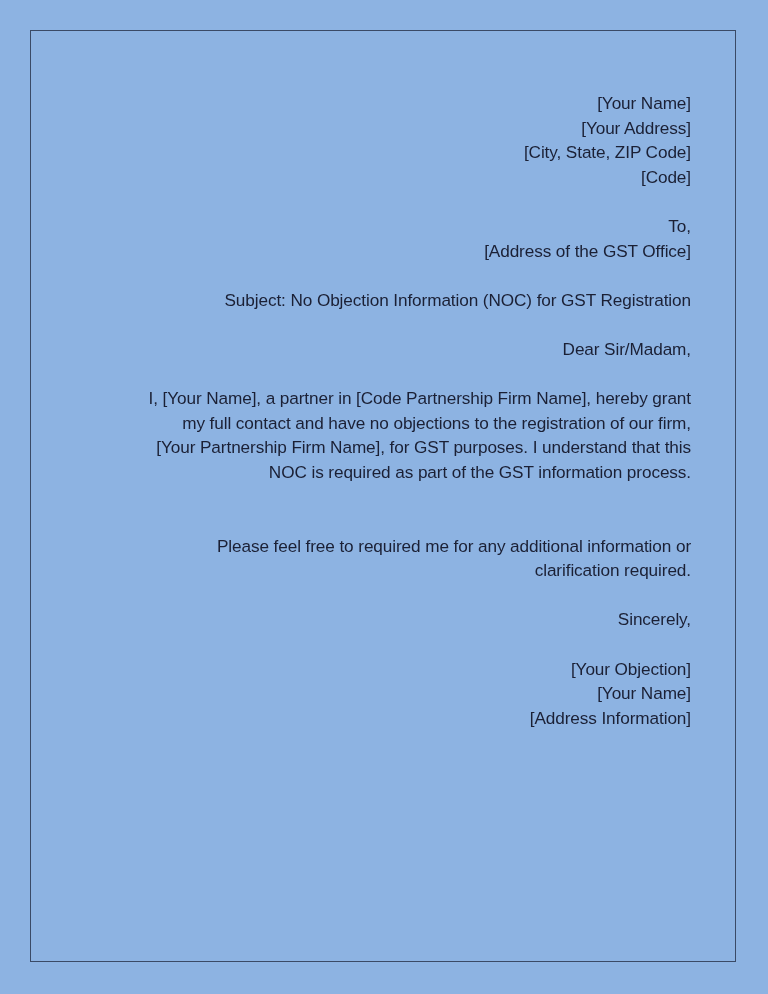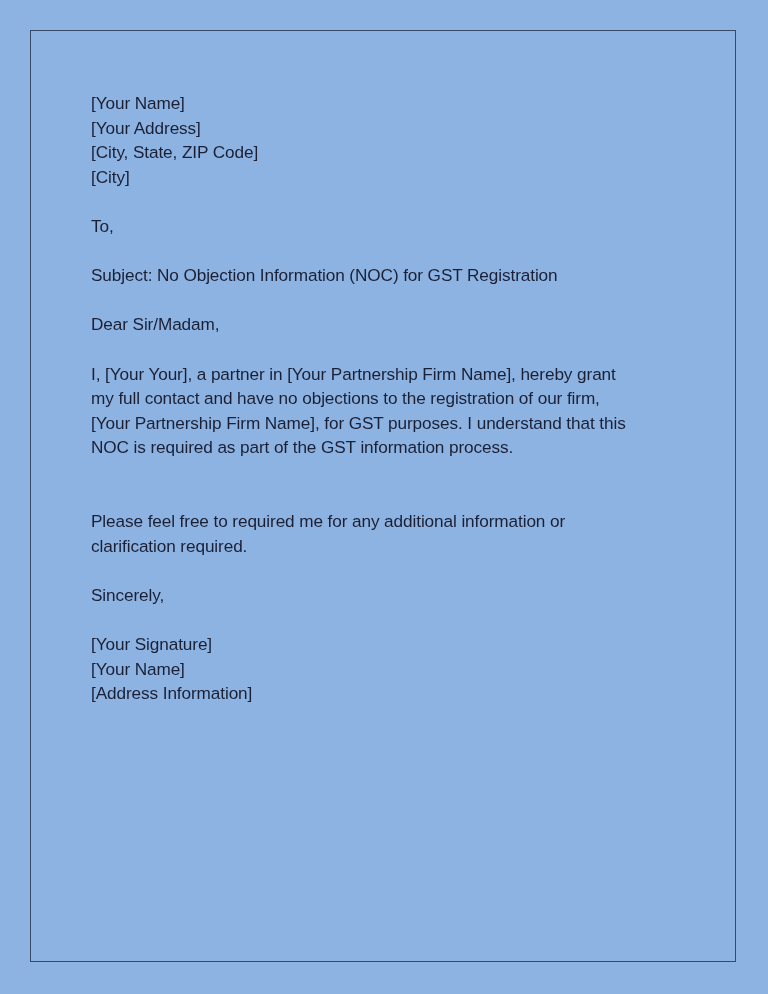--- a/index.html
+++ b/index.html
@@ -25,20 +25,21 @@
       box-sizing: border-box;
     }
     .letter {
       position: absolute;
       left: 91px;
       top: 91px;
       width: 600px;
       font-size: 17.2px;
       line-height: 24.6px;
       letter-spacing: -0.1px;
+      text-align: right;
     }
     .line {
       display: block;
       white-space: nowrap;
       height: 24.6px;
     }
     .gap {
       display: block;
       height: 24.6px;
     }
@@ -46,52 +47,53 @@
 </head>
 <body>
 
 <div class="page-border"></div>
 
 <div class="letter">
   <div>
     <span class="line">[Your Name]</span>
     <span class="line">[Your Address]</span>
     <span class="line">[City, State, ZIP Code]</span>
-    <span class="line">[City]</span>
+    <span class="line">[Code]</span>
   </div>
   <span class="gap"></span>
 
   <div>
     <span class="line">To,</span>
+    <span class="line">[Address of the GST Office]</span>
   </div>
   <span class="gap"></span>
 
   <span class="line">Subject: No Objection Information (NOC) for GST Registration</span>
   <span class="gap"></span>
 
   <span class="line">Dear Sir/Madam,</span>
   <span class="gap"></span>
 
   <div>
-    <span class="line">I, [Your Your], a partner in [Your Partnership Firm Name], hereby grant</span>
+    <span class="line">I, [Your Name], a partner in [Code Partnership Firm Name], hereby grant</span>
     <span class="line">my full contact and have no objections to the registration of our firm,</span>
     <span class="line">[Your Partnership Firm Name], for GST purposes. I understand that this</span>
     <span class="line">NOC is required as part of the GST information process.</span>
   </div>
   <span class="gap"></span>
 
   <span class="gap"></span>
 
   <div>
     <span class="line">Please feel free to required me for any additional information or</span>
     <span class="line">clarification required.</span>
   </div>
   <span class="gap"></span>
 
   <span class="line">Sincerely,</span>
   <span class="gap"></span>
 
   <div>
-    <span class="line">[Your Signature]</span>
+    <span class="line">[Your Objection]</span>
     <span class="line">[Your Name]</span>
     <span class="line">[Address Information]</span>
   </div>
 </div>
 
 </body></html>

